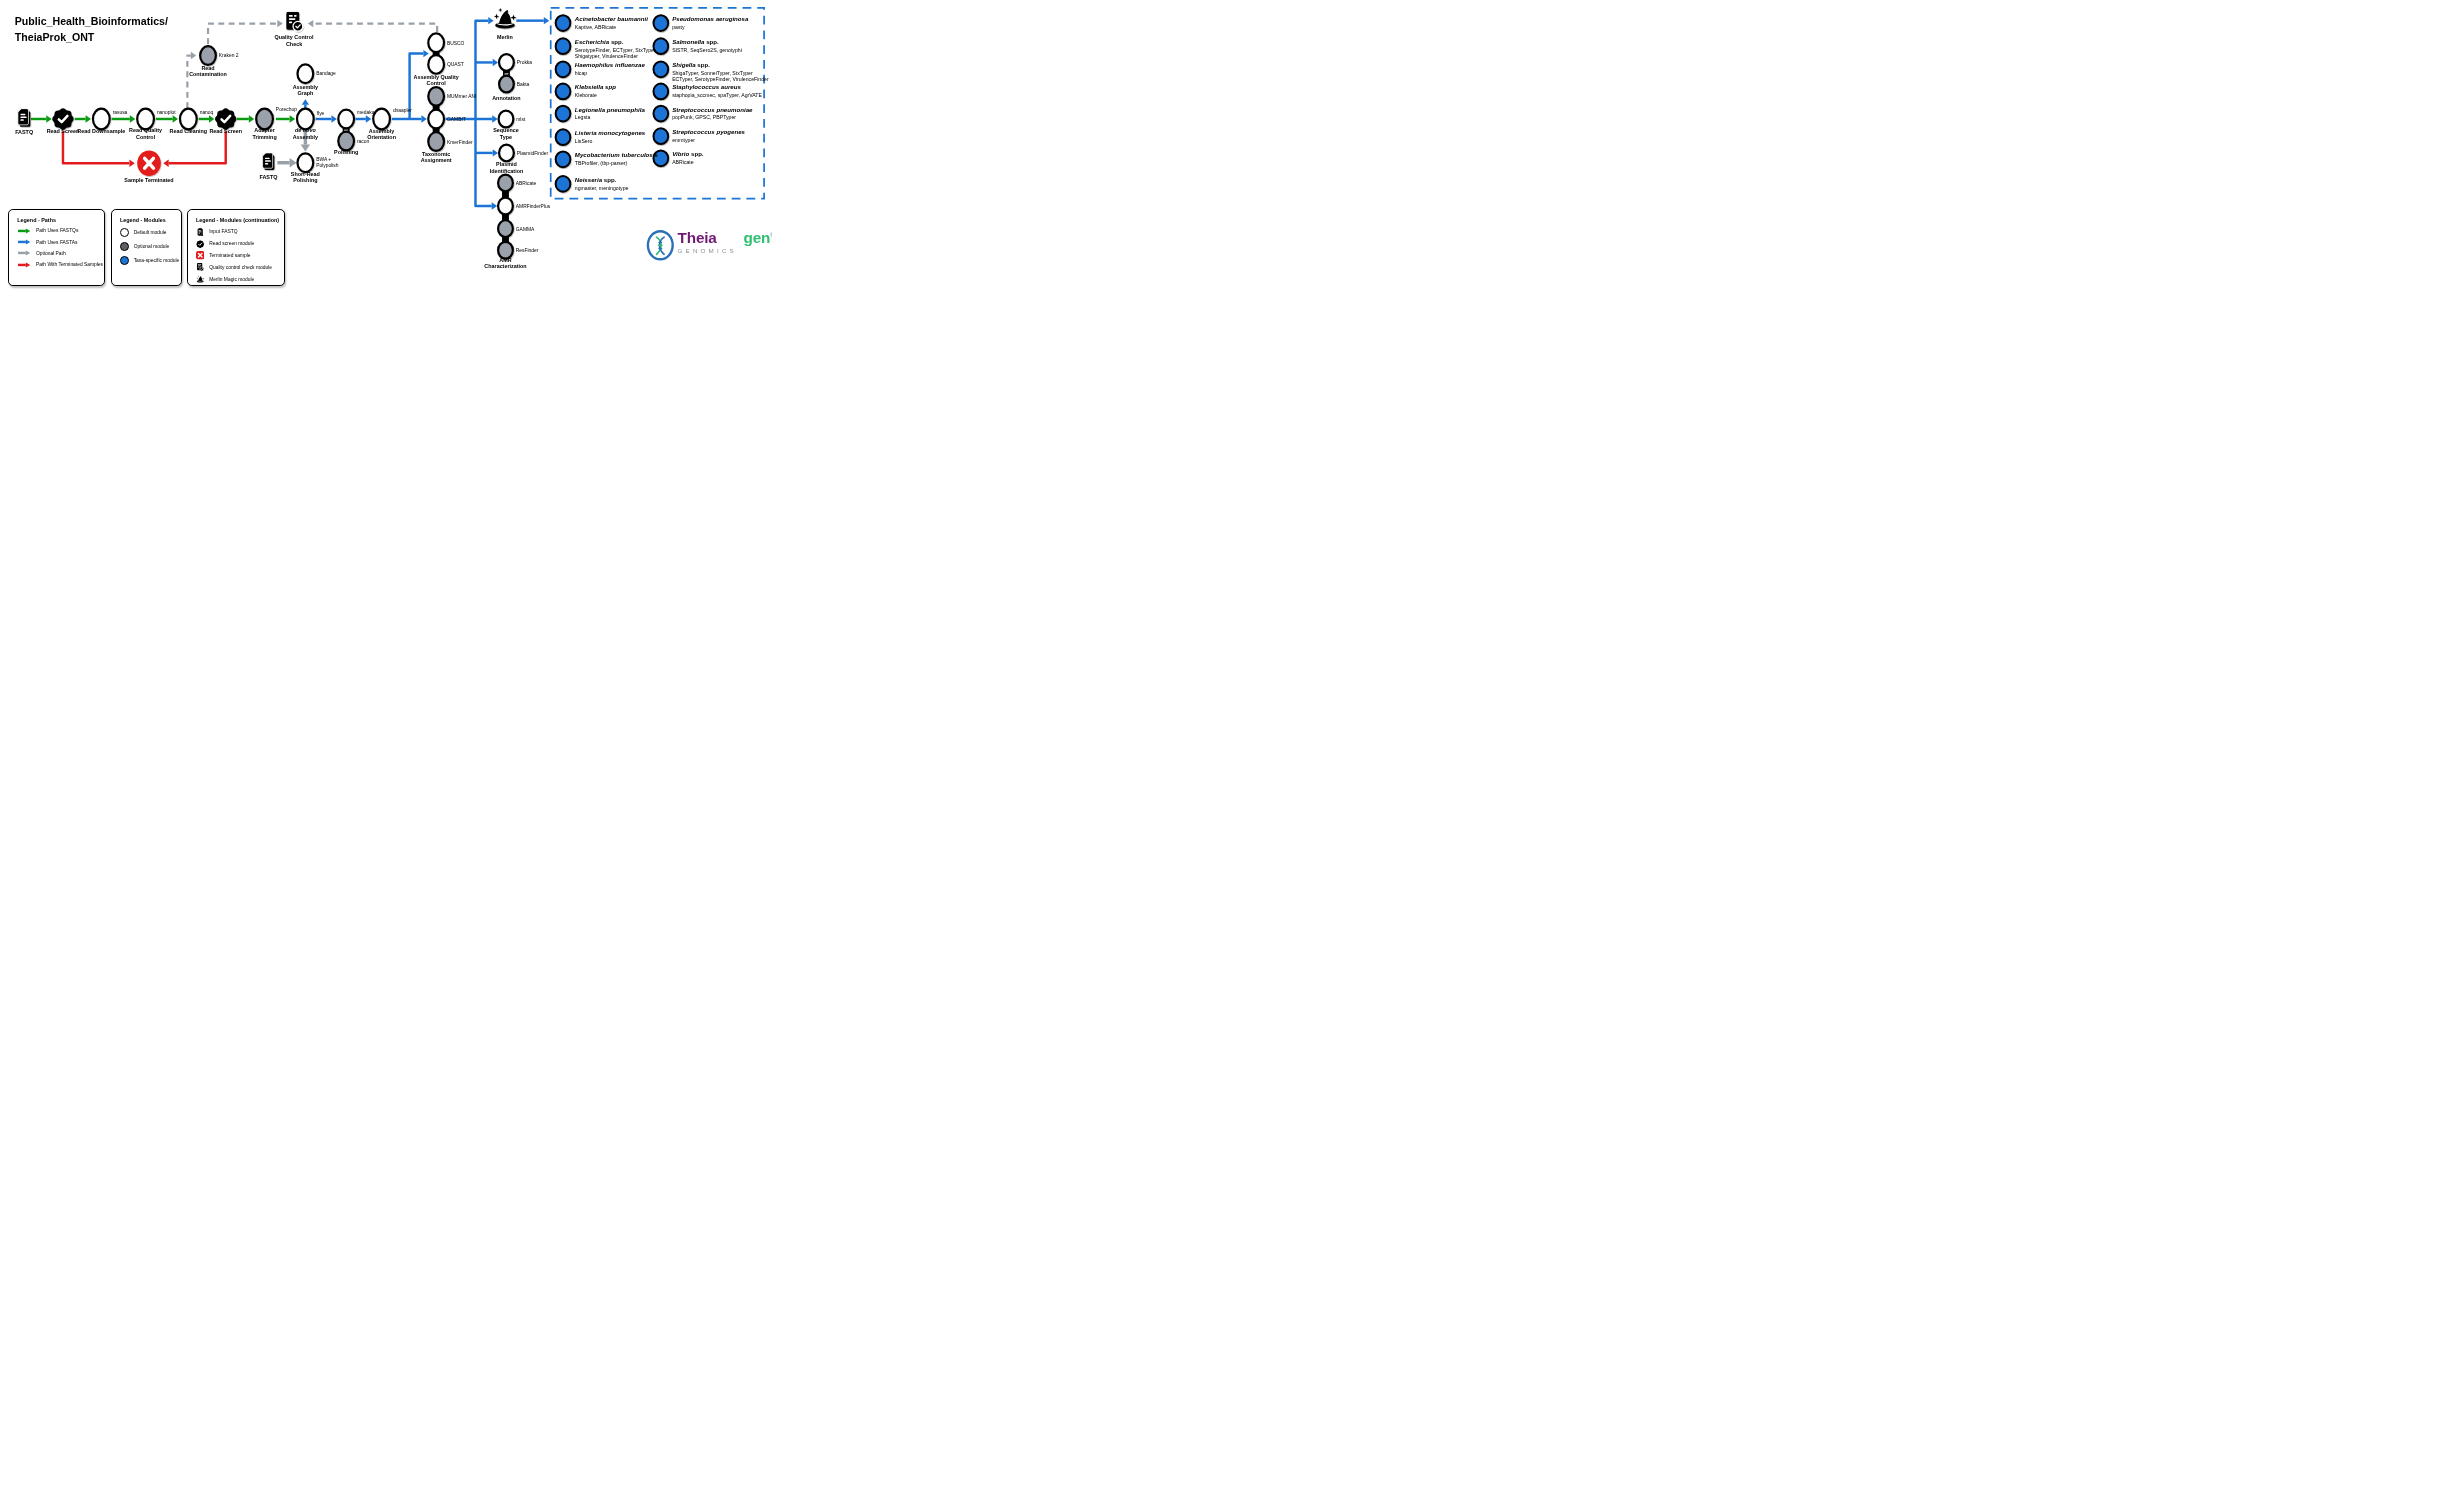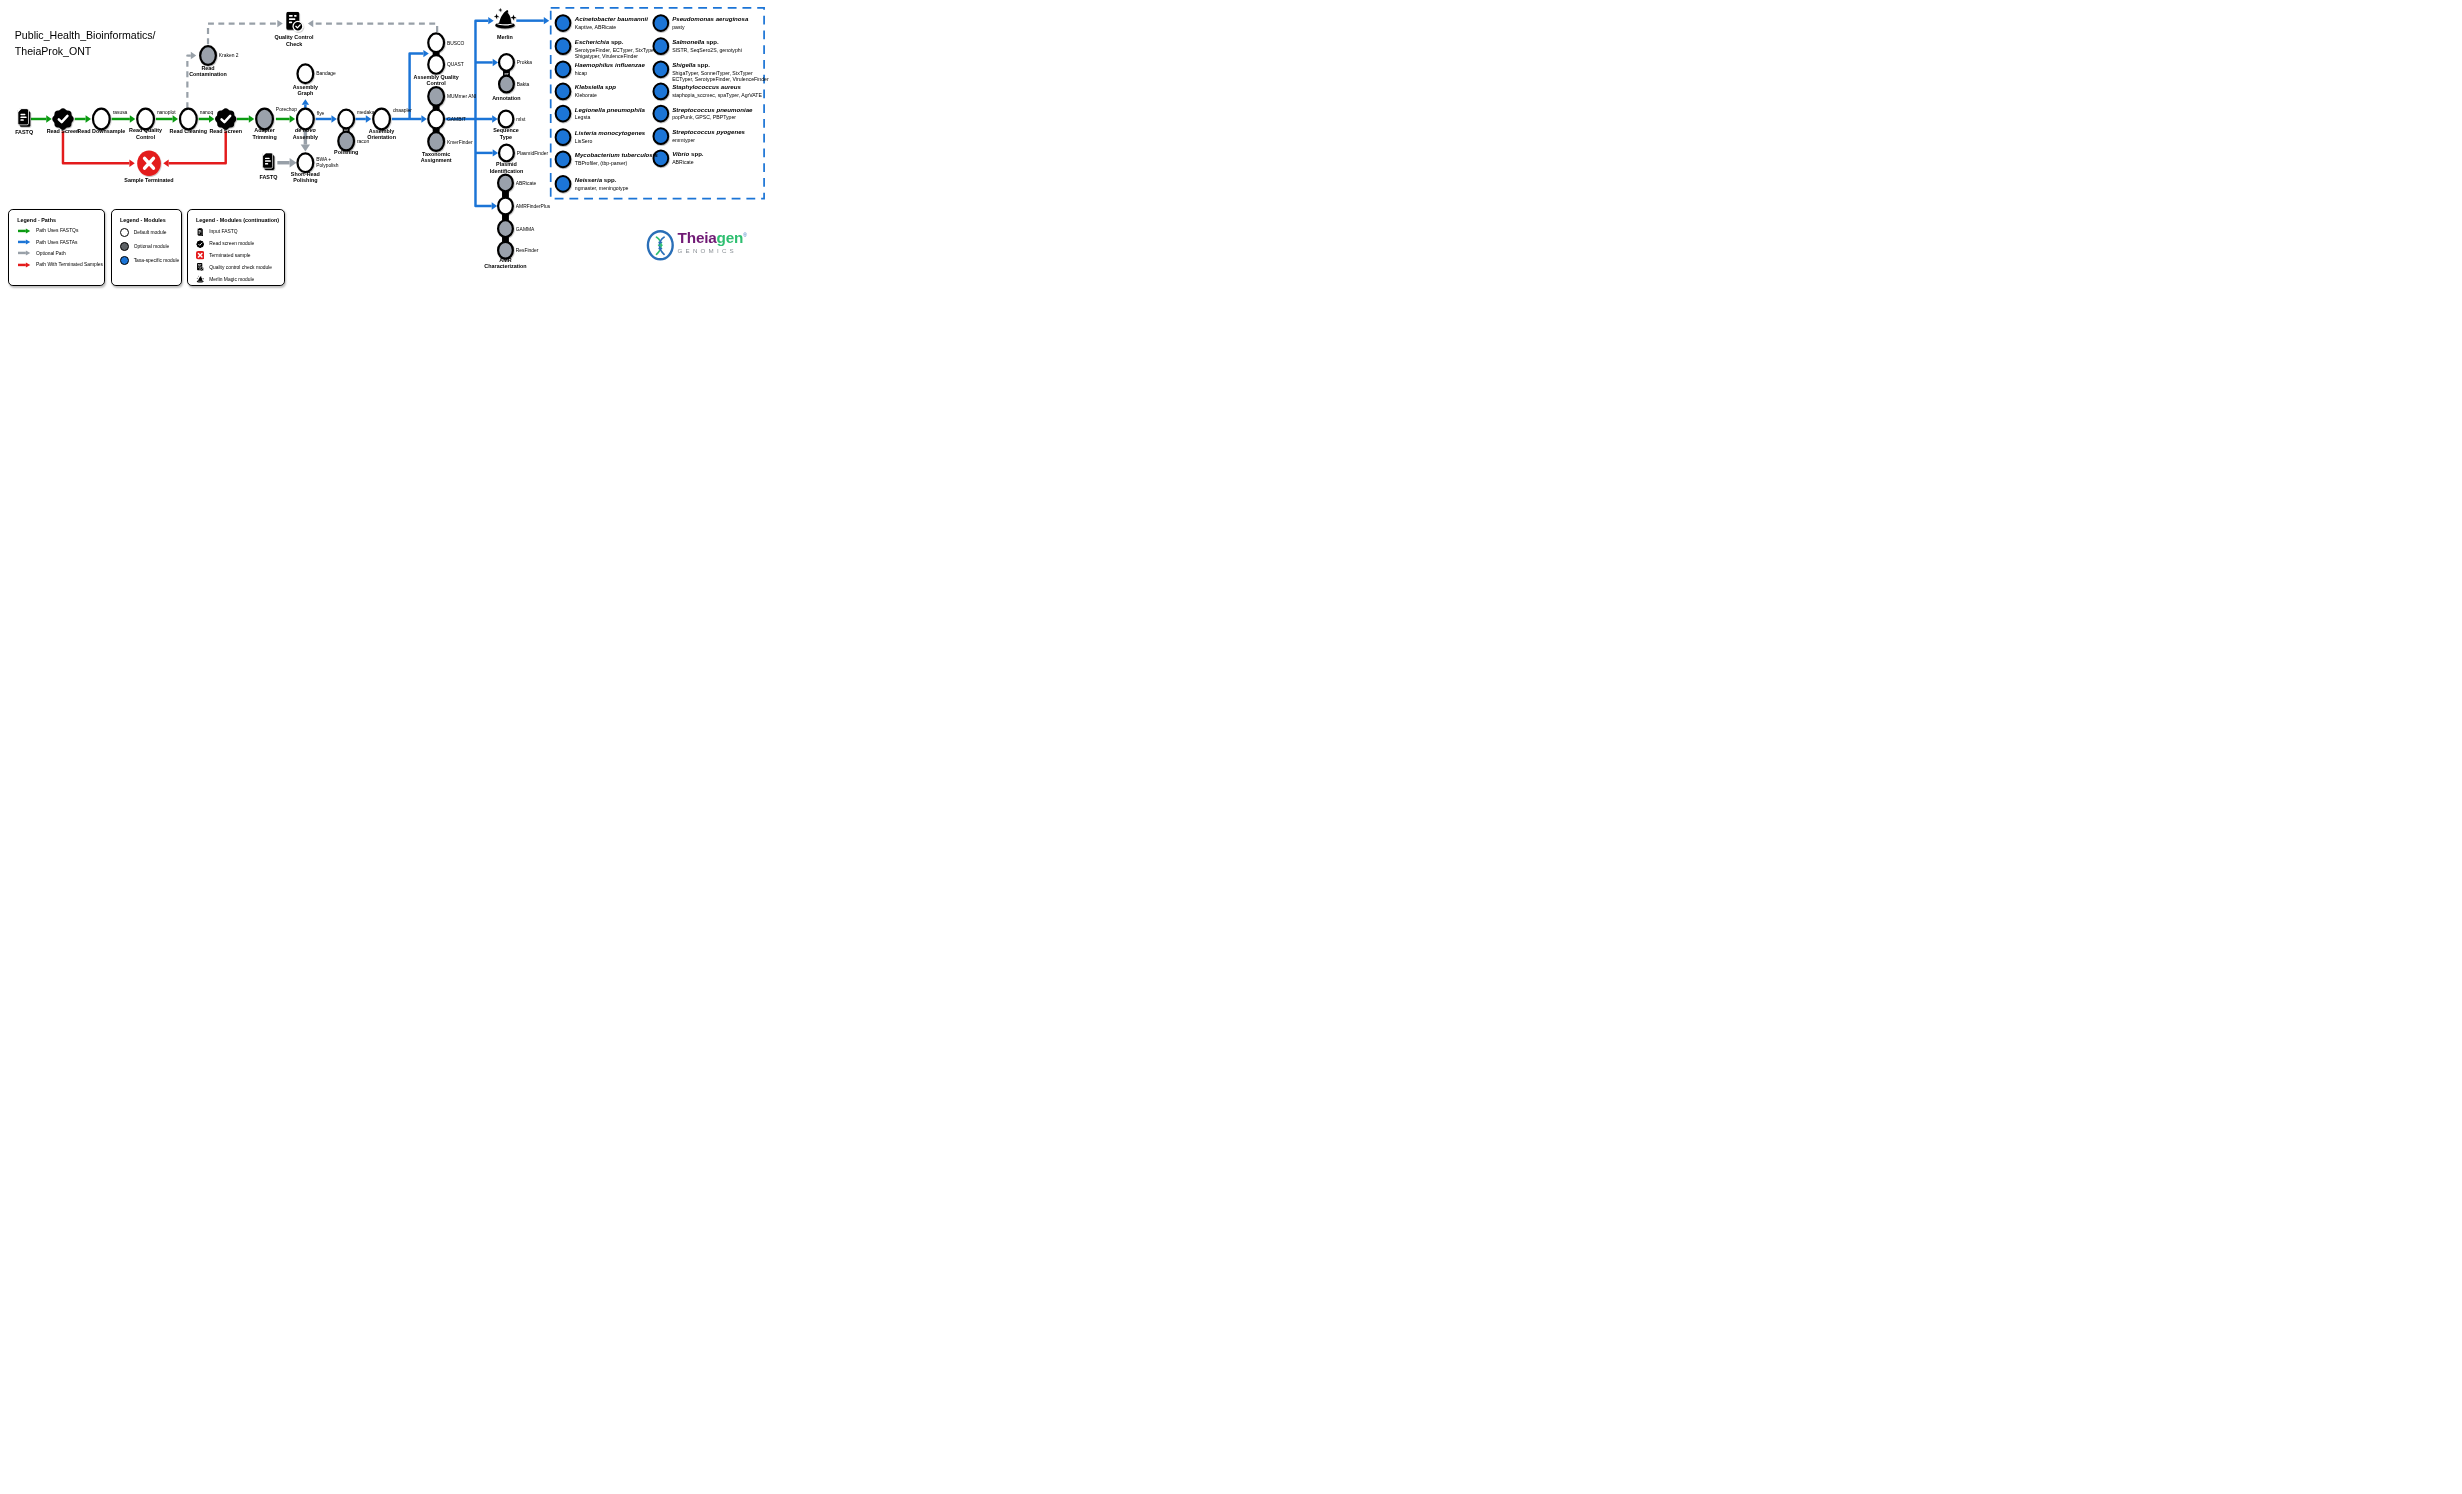--- a/index.html
+++ b/index.html
@@ -1,30 +1,30 @@
 <!DOCTYPE html>
 <html style="font-size:7.9px"><head>
 <meta charset="utf-8">
 <style>
   html,body{margin:0;padding:0;background:#ffffff;}
   body{font-family:"Liberation Sans", sans-serif;}
   #stage{position:relative;width:772px;height:295px;background:#fff;overflow:hidden;}
   #diagram{position:absolute;left:0;top:0;}
-  .title{position:absolute;left:14.8px;top:28px;font-size:10.6px;font-weight:400;color:#000;line-height:1.5;letter-spacing:0;}
+  .title{position:absolute;left:14.8px;top:14px;font-size:10.6px;font-weight:700;color:#000;line-height:1.5;letter-spacing:0;}
   .legend-box{position:absolute;border:1.5px solid #000;border-radius:4.9px;background:#fff;box-shadow:1px 1.5px 2px rgba(0,0,0,.25);box-sizing:border-box;padding:6.9px 0 0 7.9px;}
   .legend-title{font-size:5.4px;font-weight:700;color:#000;margin-bottom:4.9px;}
   .legend-row{display:flex;align-items:center;margin-bottom:5.4px;}
   .legend-row .sw{flex:0 0 auto;margin-right:4.9px;display:flex;align-items:center;justify-content:center;}
   .legend-row .lb{font-size:4.9px;color:#000;white-space:nowrap;}
   .mod-circle{width:8.9px;height:8.9px;border-radius:50%;border:0.7px solid #000;box-sizing:border-box;}
   #logo{position:absolute;display:flex;align-items:flex-start;}
   #logo .wordmark{margin-left:3px;}
   #logo .brand{font-size:15.3px;font-weight:700;letter-spacing:-0.2px;line-height:1;}
   #logo .brand .a{color:#701a75;}
-  #logo .brand .b{color:#2fbf71;}
+  #logo .brand .b{color:#2fbf71;margin-left:27px;}
   #logo .reg{font-size:4.9px;color:#2a6fb8;vertical-align:super;font-weight:400;}
   #logo .sub{font-size:6.2px;color:#8a9096;letter-spacing:3.2px;margin-top:2px;font-weight:400;}
 </style>
 </head>
 <body>
 
 <div id="stage">
 
   <svg id="diagram" width="772" height="295" viewBox="0 0 1568 600">
     <defs>

